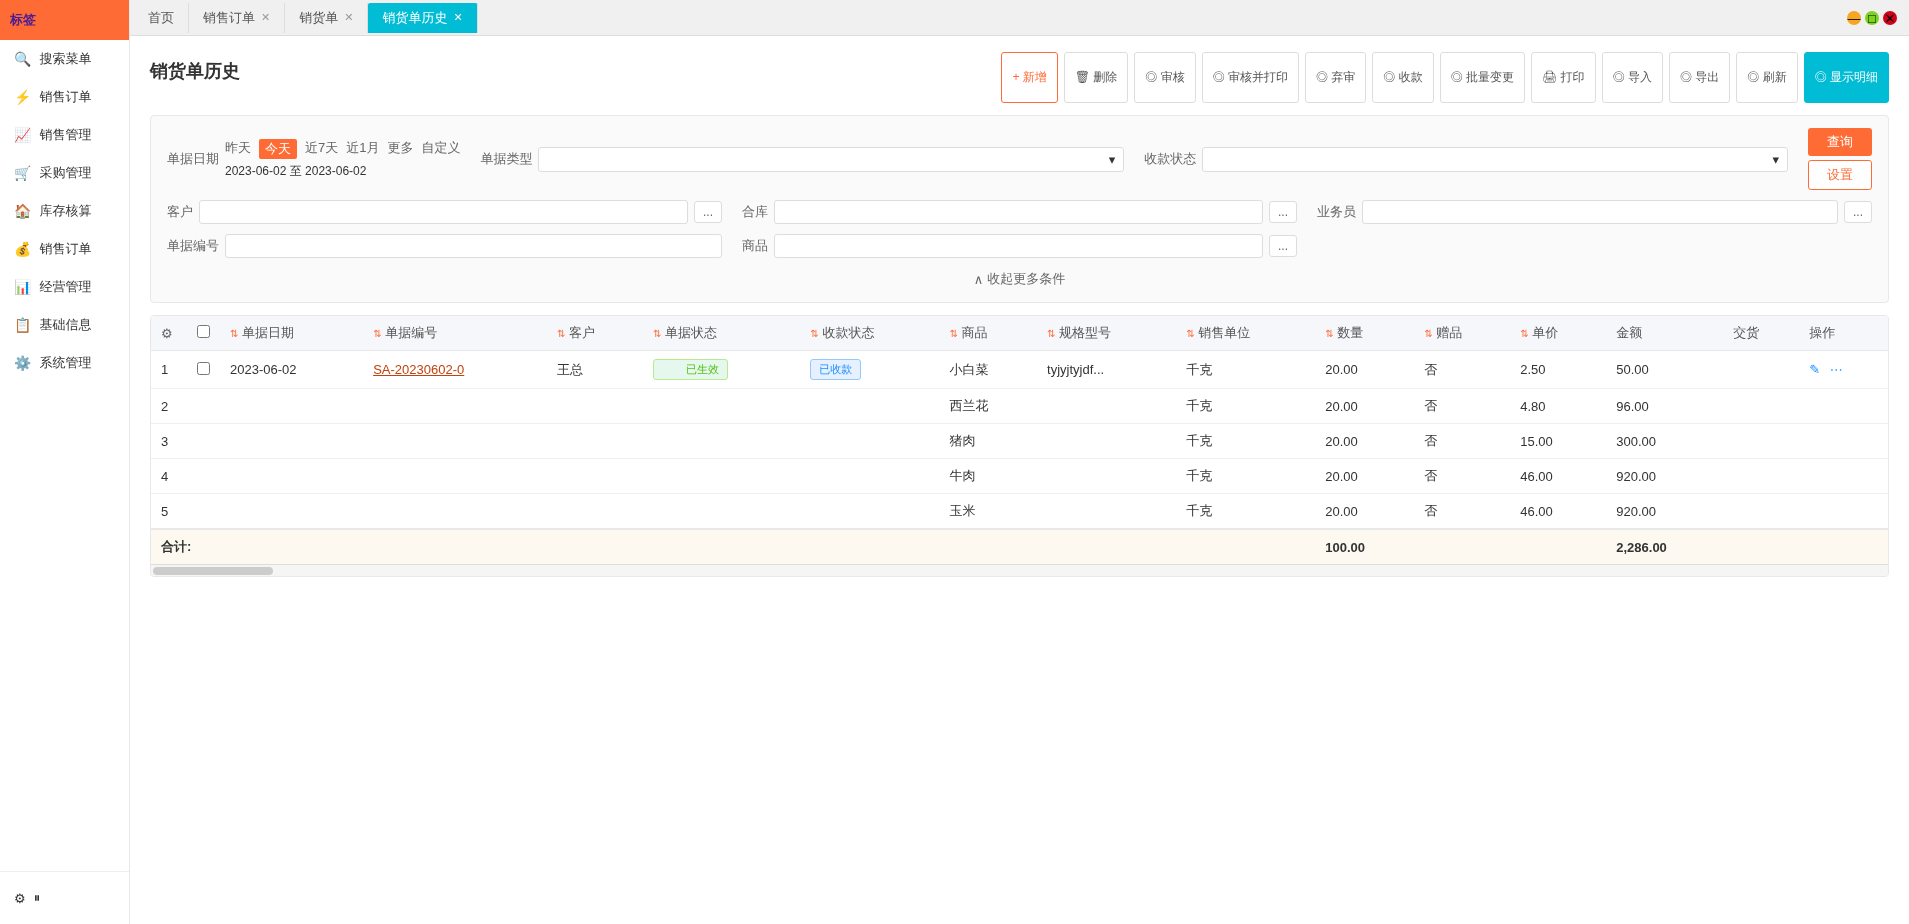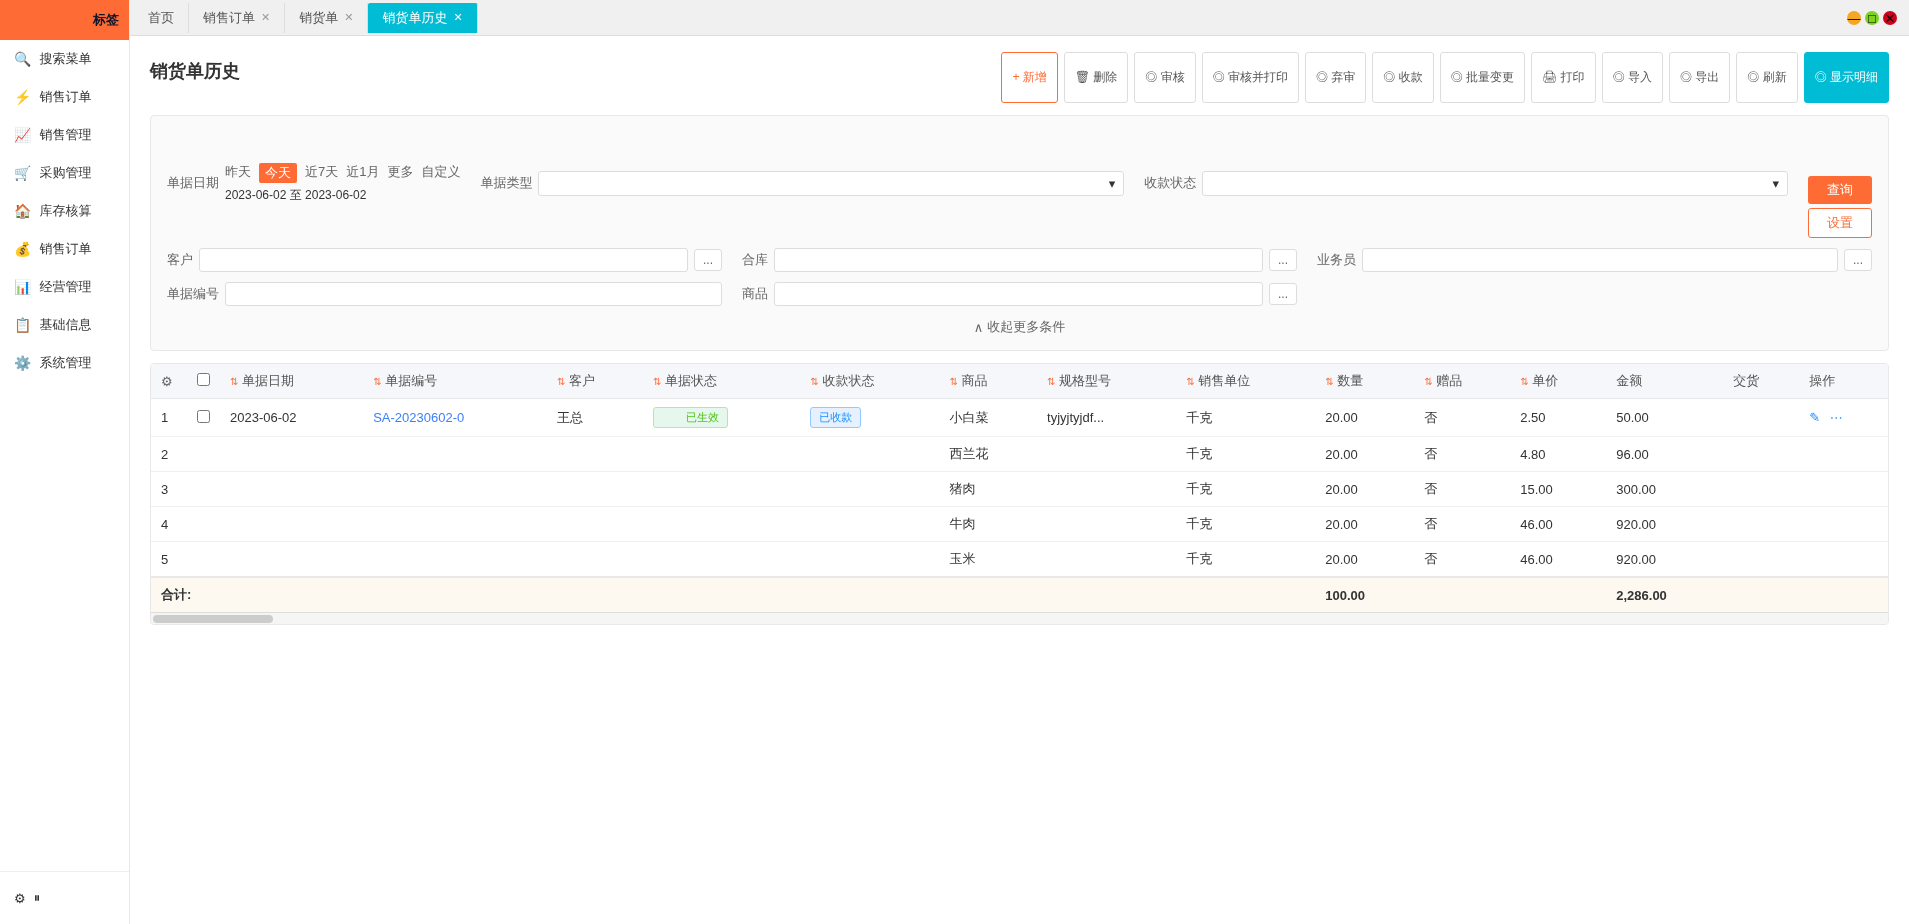--- a/index.html
+++ b/index.html
@@ -13,22 +13,22 @@
       border-right: 1px solid #e8e8e8;
       display: flex;
       flex-direction: column;
       height: 100%;
     }
     .sidebar-logo {
       height: 40px;
       background: #ff6b35;
       display: flex;
       align-items: center;
-      justify-content: flex-end;
-      color: #0f172a;
+      justify-content: flex-start;
+      color: #4c1d95;
       font-size: 14px;
       font-weight: bold;
       padding: 0 10px;
     }
     .sidebar-item {
       display: flex;
       align-items: center;
       padding: 10px 14px;
       cursor: pointer;
       color: #333;
@@ -250,21 +250,21 @@
     }
     .badge {
       display: inline-block;
       padding: 2px 8px;
       border-radius: 3px;
       font-size: 11px;
       white-space: nowrap;
     }
     .badge-green { background: #e6f7ee; color: #52c41a; border: 1px solid #b7eb8f; padding-left: 32px; }
     .badge-blue { background: #e6f0ff; color: #1890ff; border: 1px solid #91caff; }
-    .link-text { color: #3b82f6; cursor: pointer; }
+    .link-text { color: #c2410c; cursor: pointer; text-decoration: underline; }
     .gear-icon { color: #666; cursor: pointer; }
 
     
     .table-footer {
       background: #fdf9f0;
       border-top: 2px solid #e8e8e8;
       margin-left: 48px;
     }
     .table-footer td {
       font-weight: bold;
@@ -341,21 +341,20 @@
     .btn-teal { background: #00bcd4; color: #fff; border-color: #00bcd4; }
 
     .query-btn {
       background: #ff6b35;
       color: #fff;
       border: none;
       border-radius: 3px;
       padding: 5px 18px;
       cursor: pointer;
       font-size: 13px;
-      margin-top: 48px;
     }
     .setting-btn {
       background: #fff;
       color: #ff6b35;
       border: 1px solid #ff6b35;
       border-radius: 3px;
       padding: 5px 18px;
       cursor: pointer;
       font-size: 13px;
     }

